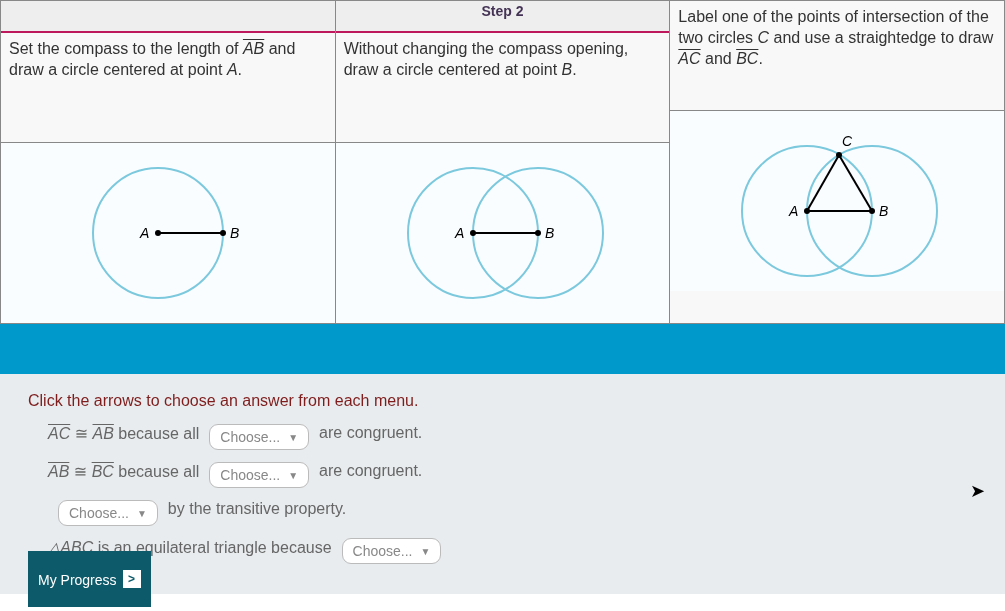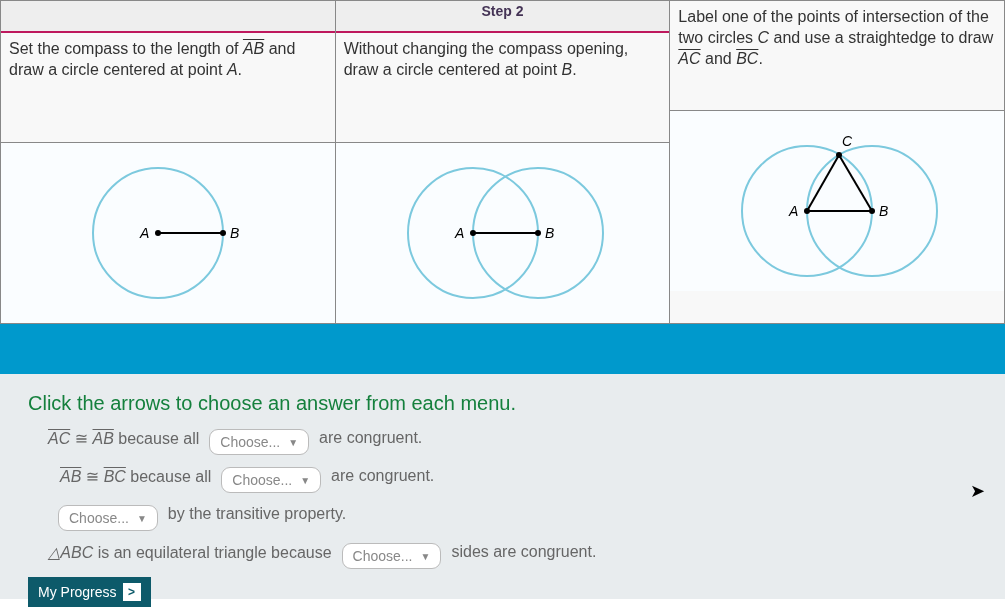--- a/index.html
+++ b/index.html
@@ -7,25 +7,25 @@
 .table { display: flex; border: 1px solid #888; background: #f8f8f8; }
 .col { flex: 1; border-right: 1px solid #888; display: flex; flex-direction: column; }
 .col:last-child { border-right: none; }
 .step-head { font-weight: bold; text-align: center; color: #435; background: #eee; border-bottom: 2px solid #be185d; padding: 2px; height: 32px; font-size: 14px; }
 .instr { padding: 6px 8px; font-size: 16px; color: #333; line-height: 1.3; min-height: 110px; border-bottom: 1px solid #888; }
 .ol { text-decoration: overline; font-style: italic; }
 .it { font-style: italic; }
 .diag { height: 180px; display: flex; align-items: center; justify-content: center; background: #fafdff; }
 .blue-band { background: #0099cc; height: 50px; }
 .answers { background: #e8ecee; padding: 18px 28px; color: #555; }
-.ans-head { font-size: 20px; color: #15803d; margin-bottom: 14px; }
+.ans-head { font-size: 16px; color: #7f1d1d; margin-bottom: 14px; }
 .row { display: flex; align-items: flex-start; gap: 10px; font-size: 16px; margin-bottom: 12px; color: #666; }
 .dd { background: #fff; border: 1px solid #bbb; border-radius: 9px; padding: 4px 10px; display: inline-flex; align-items: center; gap: 8px; color: #888; font-size: 14px; cursor: pointer; }
 .dd .chev { font-size: 10px; color: #888; }
-.prog-btn { background: #0d5a6a; color: #fff; padding: 6px 10px; font-size: 14px; display: inline-flex; align-items: center; gap: 6px; position: absolute; bottom: 4px; left: 28px; cursor: pointer; }
+.prog-btn { background: #0d5a6a; color: #fff; padding: 19px 10px; font-size: 14px; display: inline-flex; align-items: flex-end; gap: 6px; position: absolute; bottom: 4px; left: 28px; cursor: pointer; }
 .prog-chev { background: #fff; color: #0d5a6a; width: 18px; height: 18px; display: inline-flex; align-items: center; justify-content: center; font-size: 12px; font-weight: bold; }
 .cursor { position: absolute; right: 20px; top: 480px; font-size: 18px; color: #000; }
 </style>
 </head>
 <body>
 
 <div class="table">
   <div class="col">
     <div class="step-head"></div>
     <div class="instr">
@@ -91,21 +91,21 @@
   <div class="row">
     <span style="margin-left:20px"><span class="ol">AC</span><span> ≅ </span><span class="ol">AB</span><span> because all </span></span>
     <span class="dd">
         <span>Choose...</span>
         <span class="chev">▼</span>
       </span>
     <span>are congruent.</span>
   </div>
 
   <div class="row">
-    <span style="margin-left:32px"><span class="ol">AB</span><span> ≅ </span><span class="ol">BC</span><span> because all </span></span>
+    <span style="margin-left:20px"><span class="ol">AB</span><span> ≅ </span><span class="ol">BC</span><span> because all </span></span>
     <span class="dd">
         <span>Choose...</span>
         <span class="chev">▼</span>
       </span>
     <span>are congruent.</span>
   </div>
 
   <div class="row">
     <span style="margin-left:20px"></span>
     <span class="dd">
@@ -114,21 +114,20 @@
       </span>
     <span>by the transitive property.</span>
   </div>
 
   <div class="row">
     <span style="margin-left:20px"><span class="it">△ABC</span><span> is an equilateral triangle because </span></span>
     <span class="dd">
         <span>Choose...</span>
         <span class="chev">▼</span>
       </span>
-    <span>sides are congruent.</span>
   </div>
 </div>
 
 <div class="prog-btn">
   <span>My Progress</span>
   <span class="prog-chev">&gt;</span>
 </div>
 
 <div class="cursor">➤</div>
 

